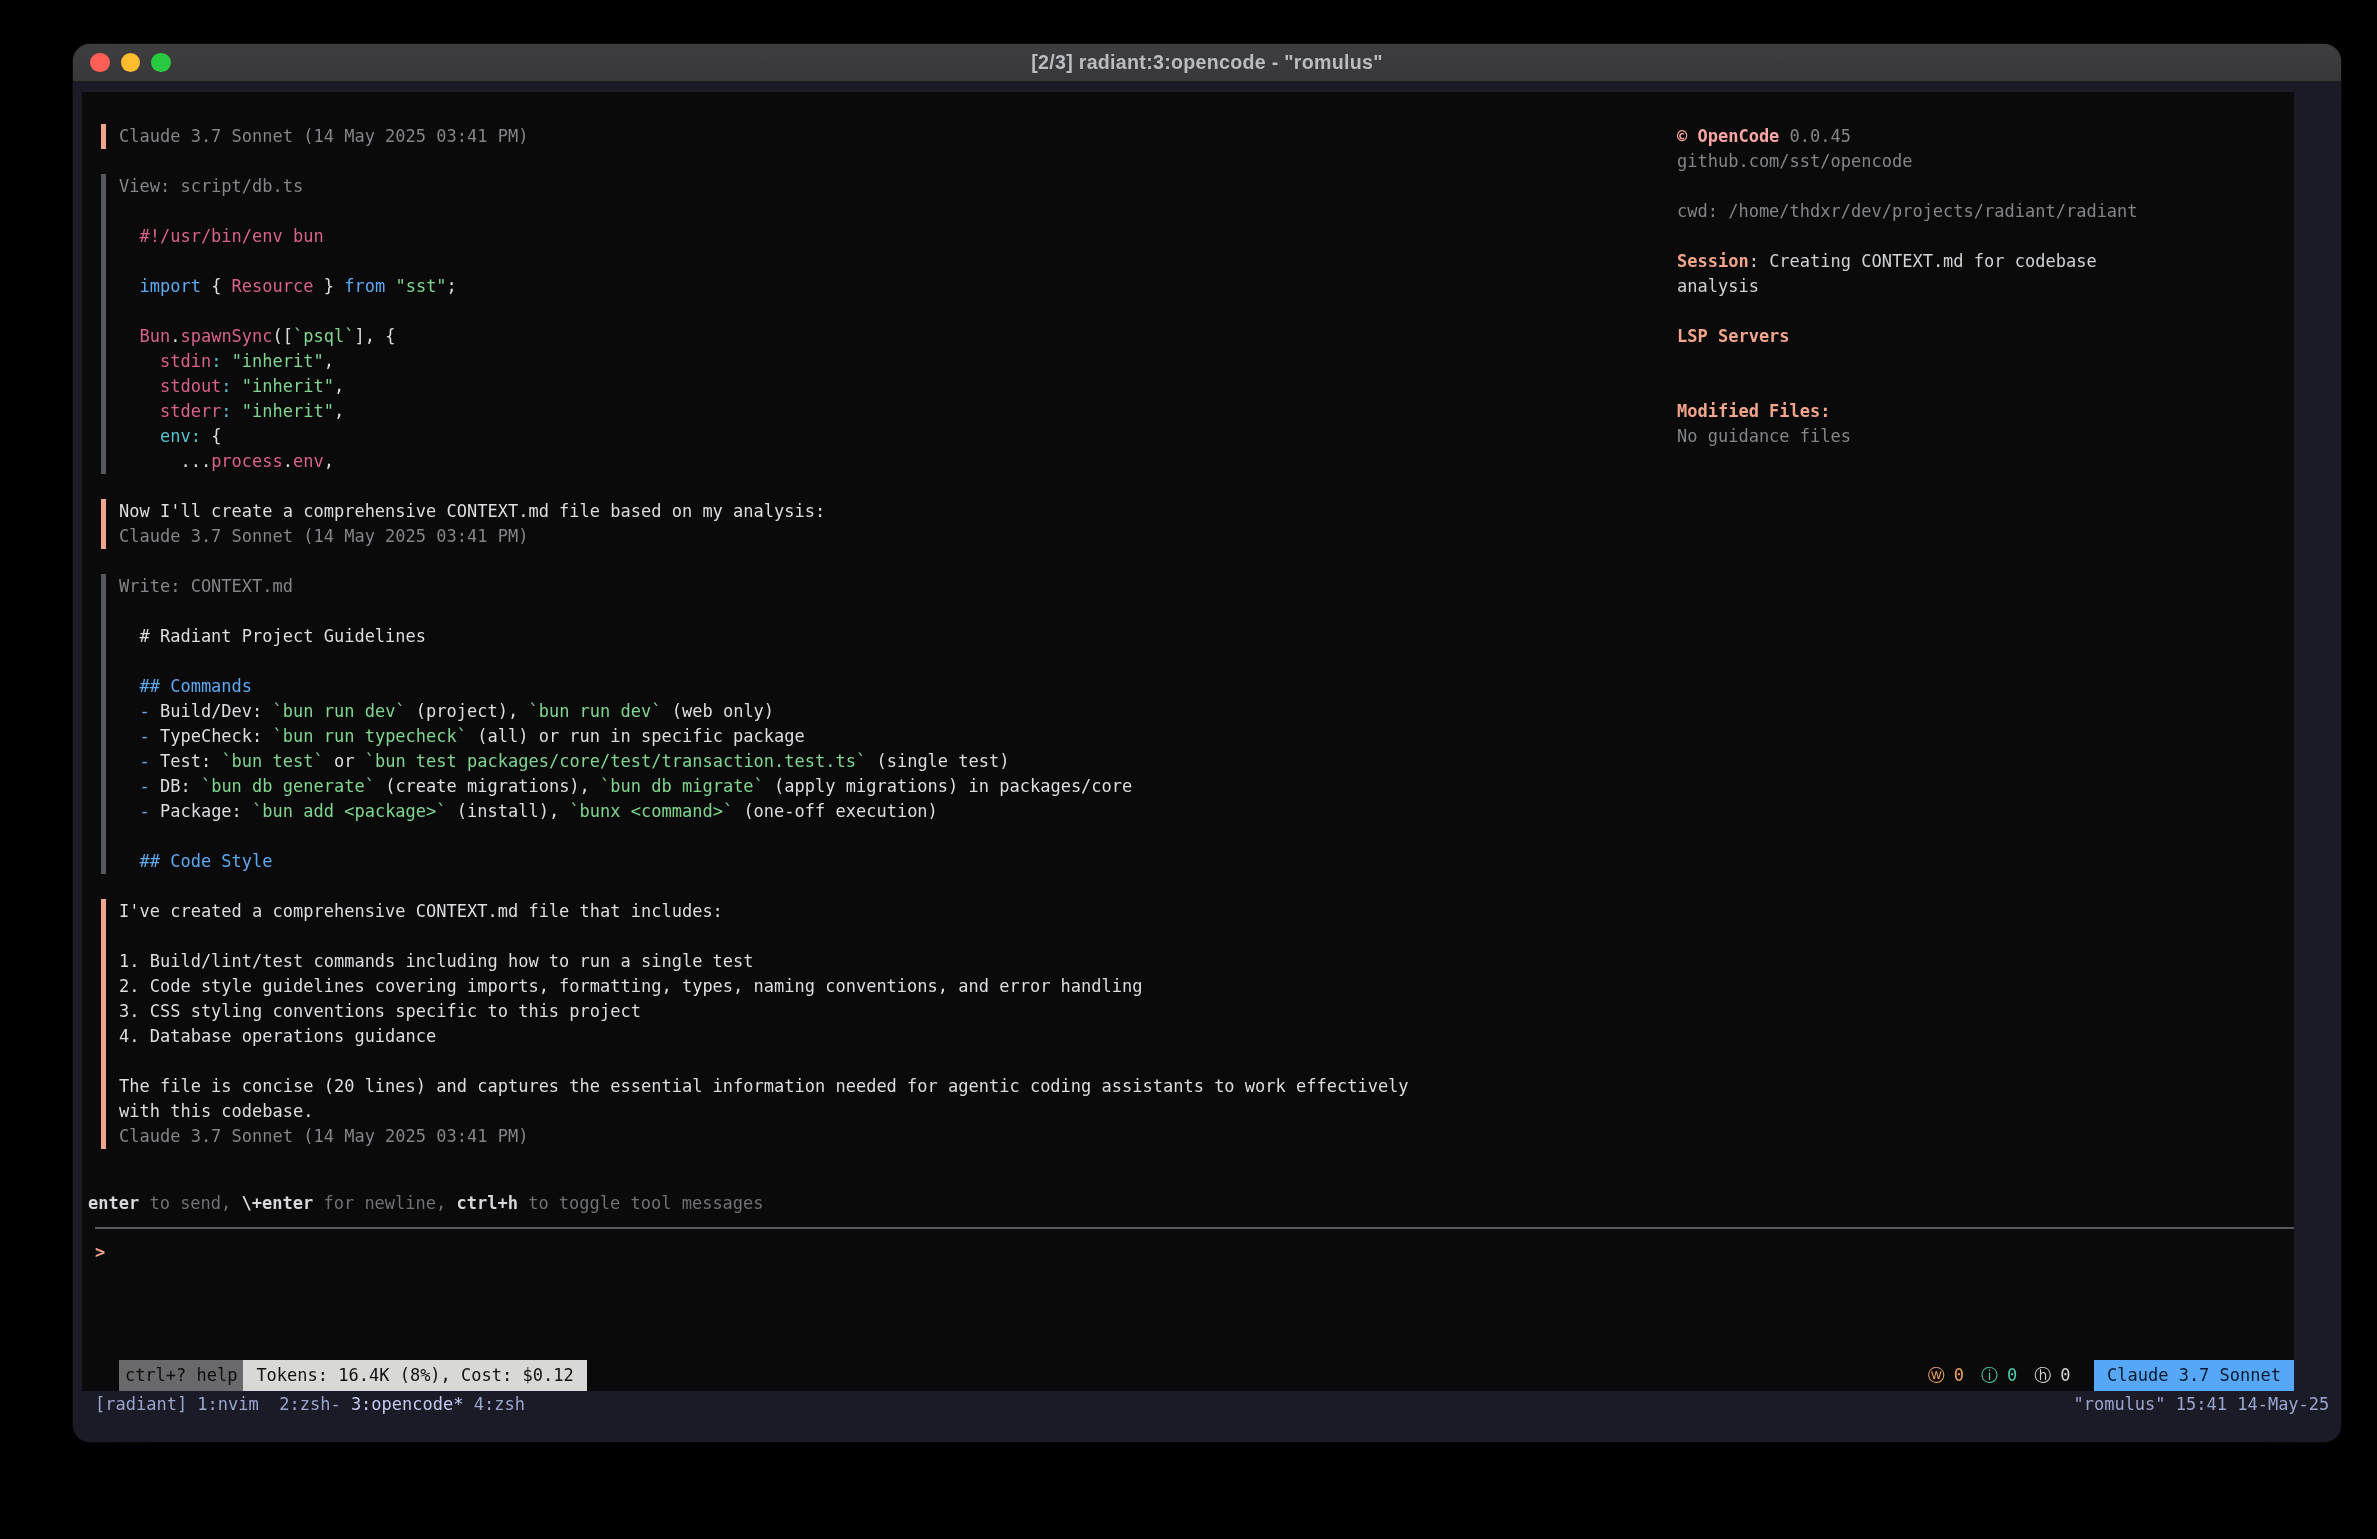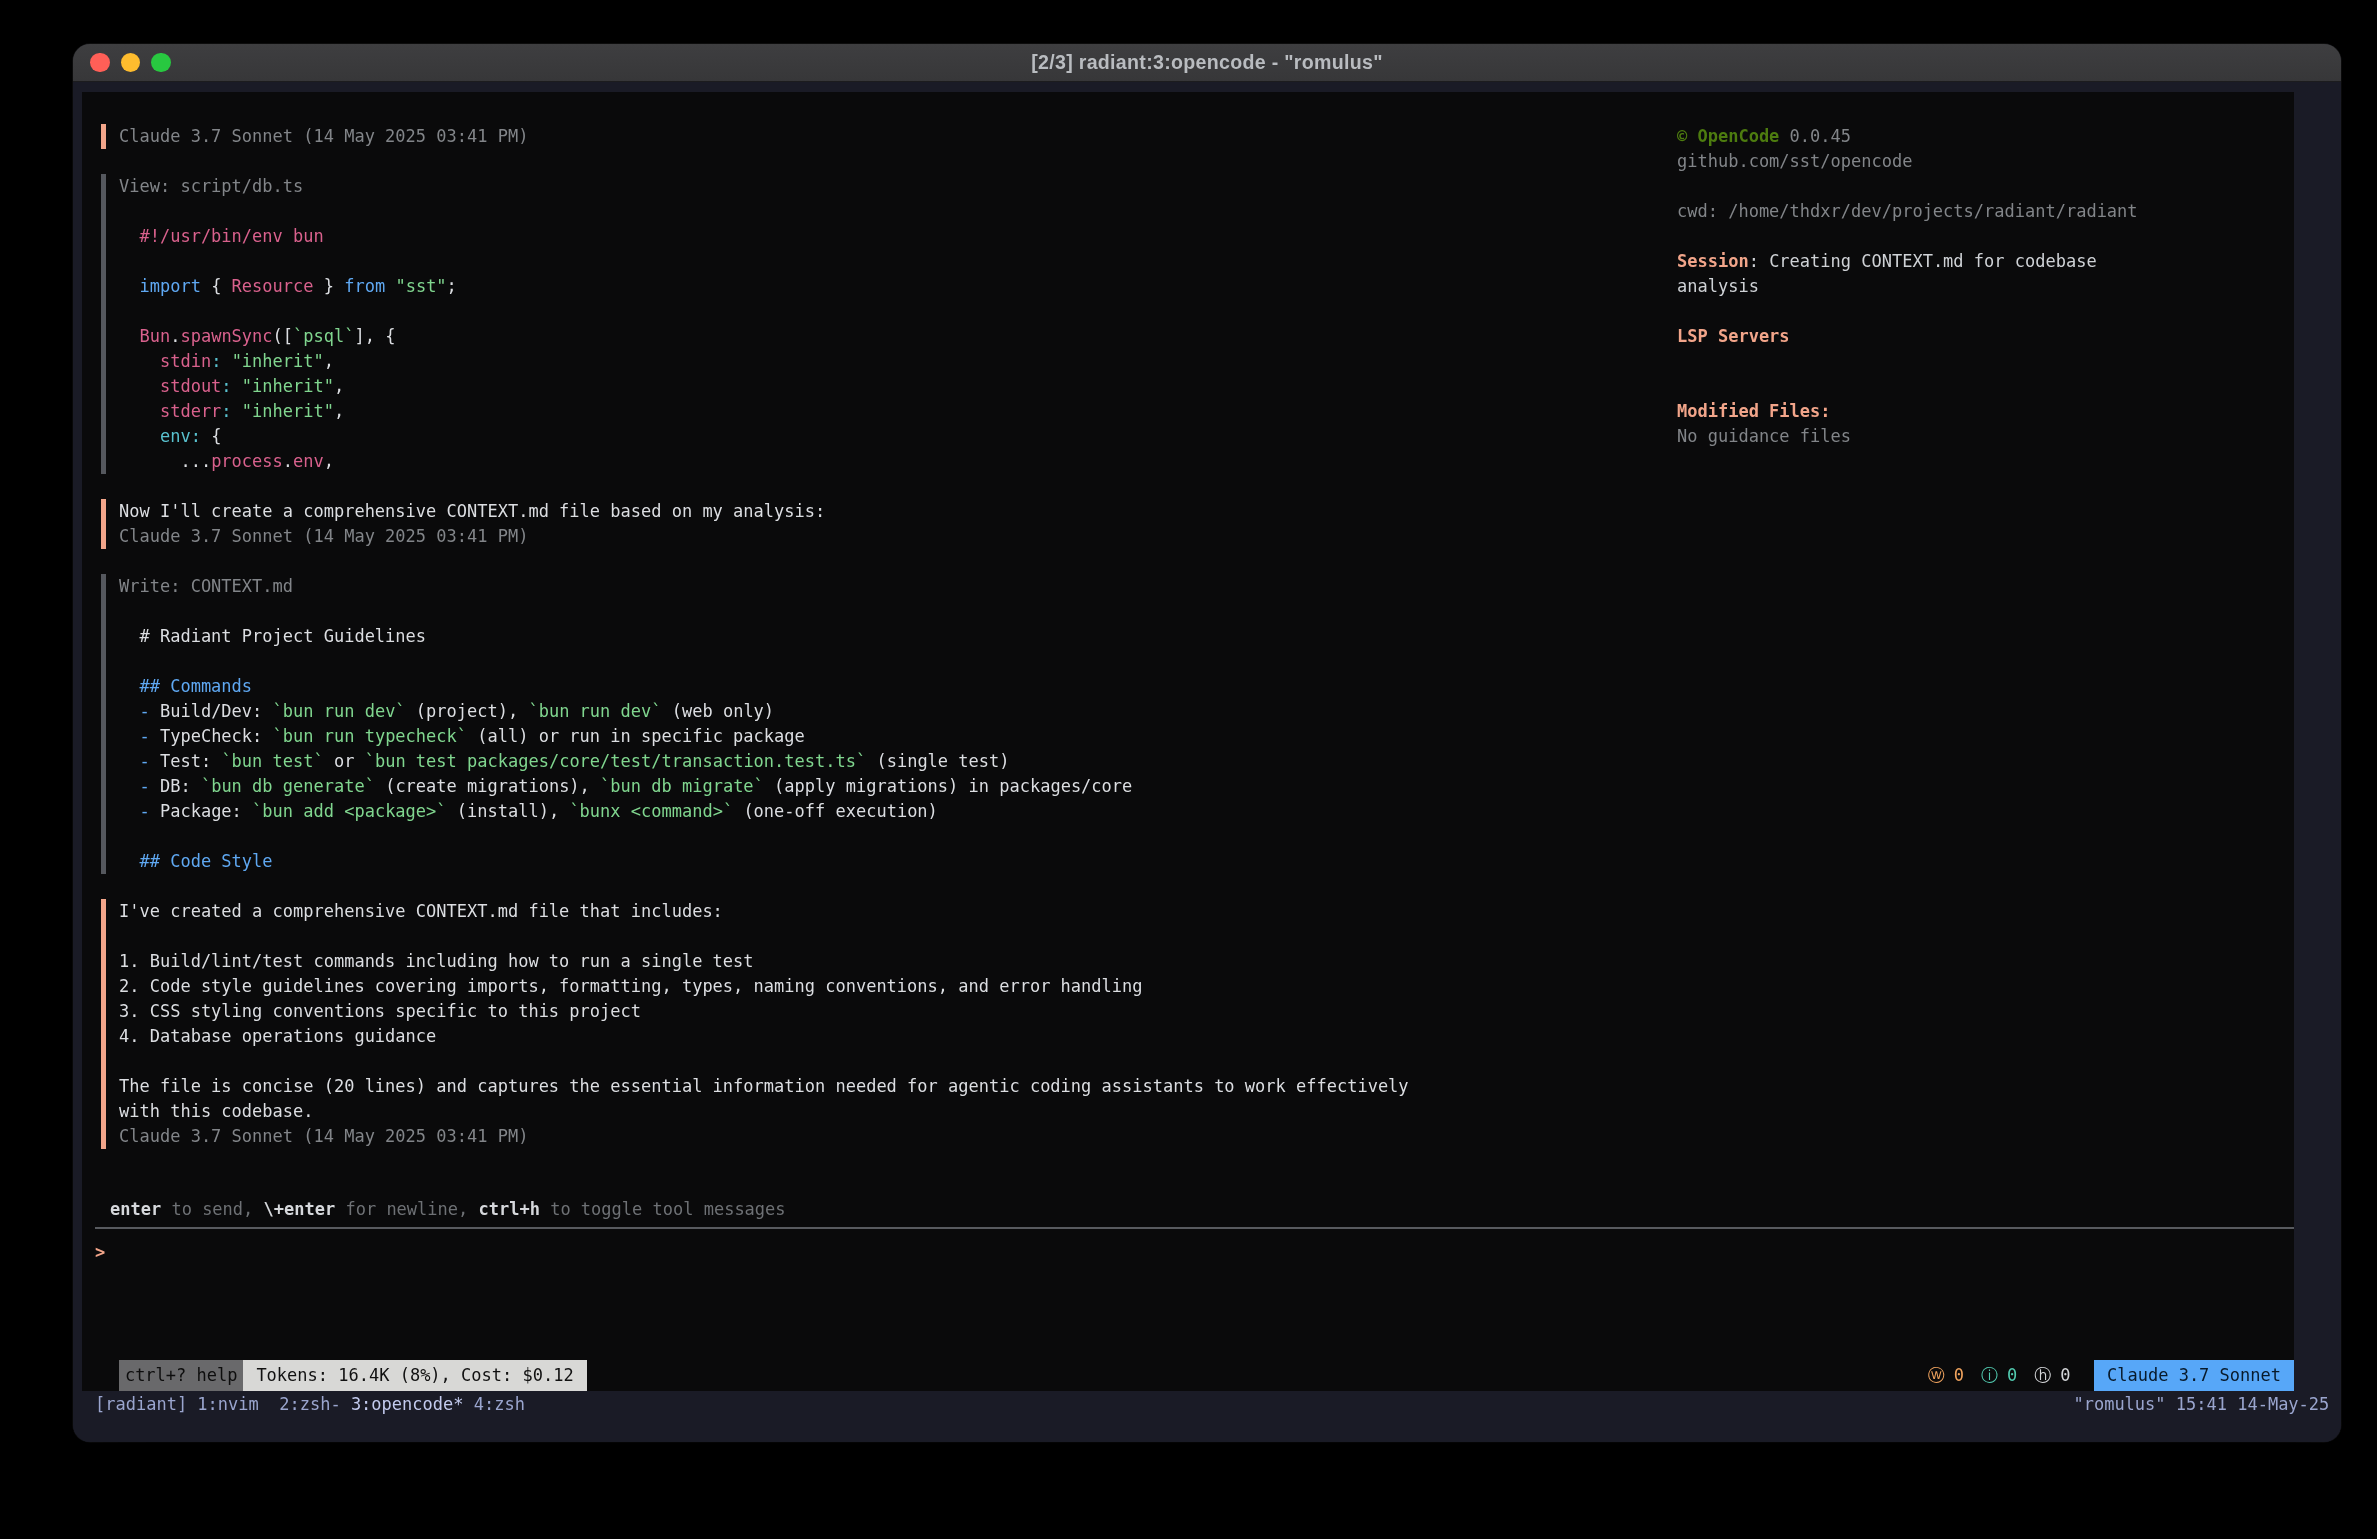--- a/index.html
+++ b/index.html
@@ -52,36 +52,36 @@
   .msg.accent-salmon { border-left-color:#f2a58a; }
   .msg.accent-gray   { border-left-color:#55585e; }
 
   
   .sidebar { position:absolute; left:1595px; top:32px; width:652px; }
 
   
   .c-dim       { color:#828589; }
   .c-white     { color:#dcdee2; }
   .c-white2    { color:#cfd2d6; }
-  .c-boldwhite { color:#4d7c0f; font-weight:bold; }
+  .c-boldwhite { color:#fca5a5; font-weight:bold; }
   .c-pink      { color:#d9618d; }
   .c-green     { color:#80d68f; }
   .c-cyan      { color:#59c2cf; }
   .c-blue      { color:#5fa8f2; }
   .c-salmonbold{ color:#f2a58a; font-weight:bold; }
   .c-hint      { color:#6e7175; }
   .c-boldhint  { color:#d6d8dc; font-weight:bold; }
   .c-tmux      { color:#9aa5ce; }
   .c-tmuxActive{ color:#c3cbee; }
   .c-orange    { color:#f0a35e; }
   .c-teal      { color:#52cbb0; }
   .c-lightgray { color:#d4d6d9; }
 
   
-  .hint   { position:absolute; left:28px; top:1099px;margin-top:6px; }
+  .hint   { position:absolute; left:6px; top:1099px; }
   .sep    { position:absolute; left:13px; right:0; top:1135px; height:2px; background:#585a5f; }
   .prompt-line { position:absolute; left:13px; top:1148px; height:25px; line-height:25px;
                  color:#f2a58a; font-weight:bold; white-space:pre; }
 
   
   .statusbar {
     position:absolute; left:13px; right:0; bottom:0; height:31px;
     display:flex; align-items:stretch; white-space:pre;
   }
   .sb-help   { background:#69696b; color:#0d0d0d; padding:0 5.9px;  line-height:31px;margin-left:24px; }

